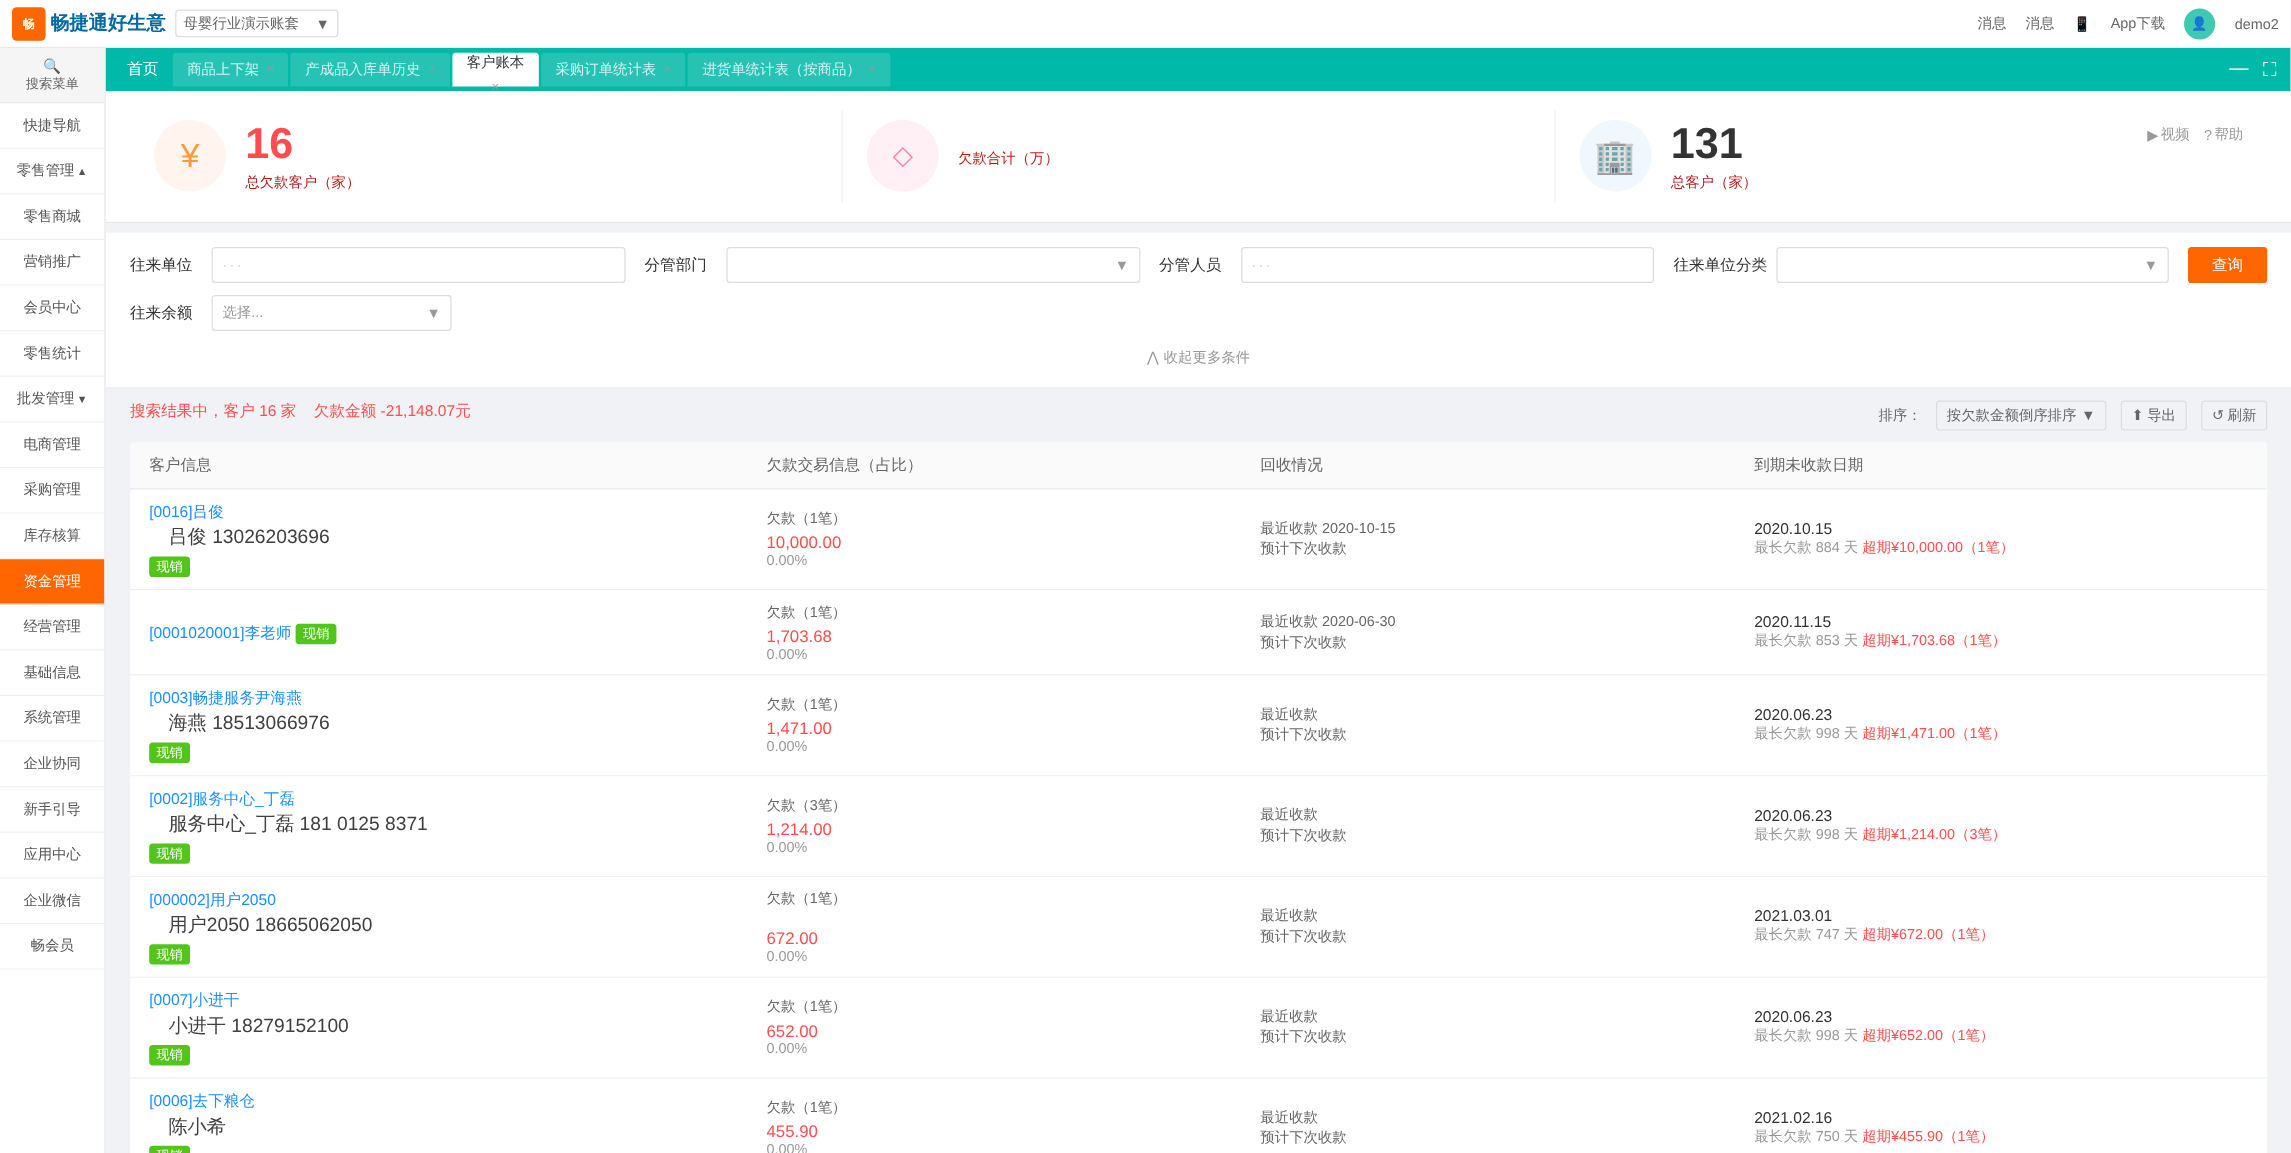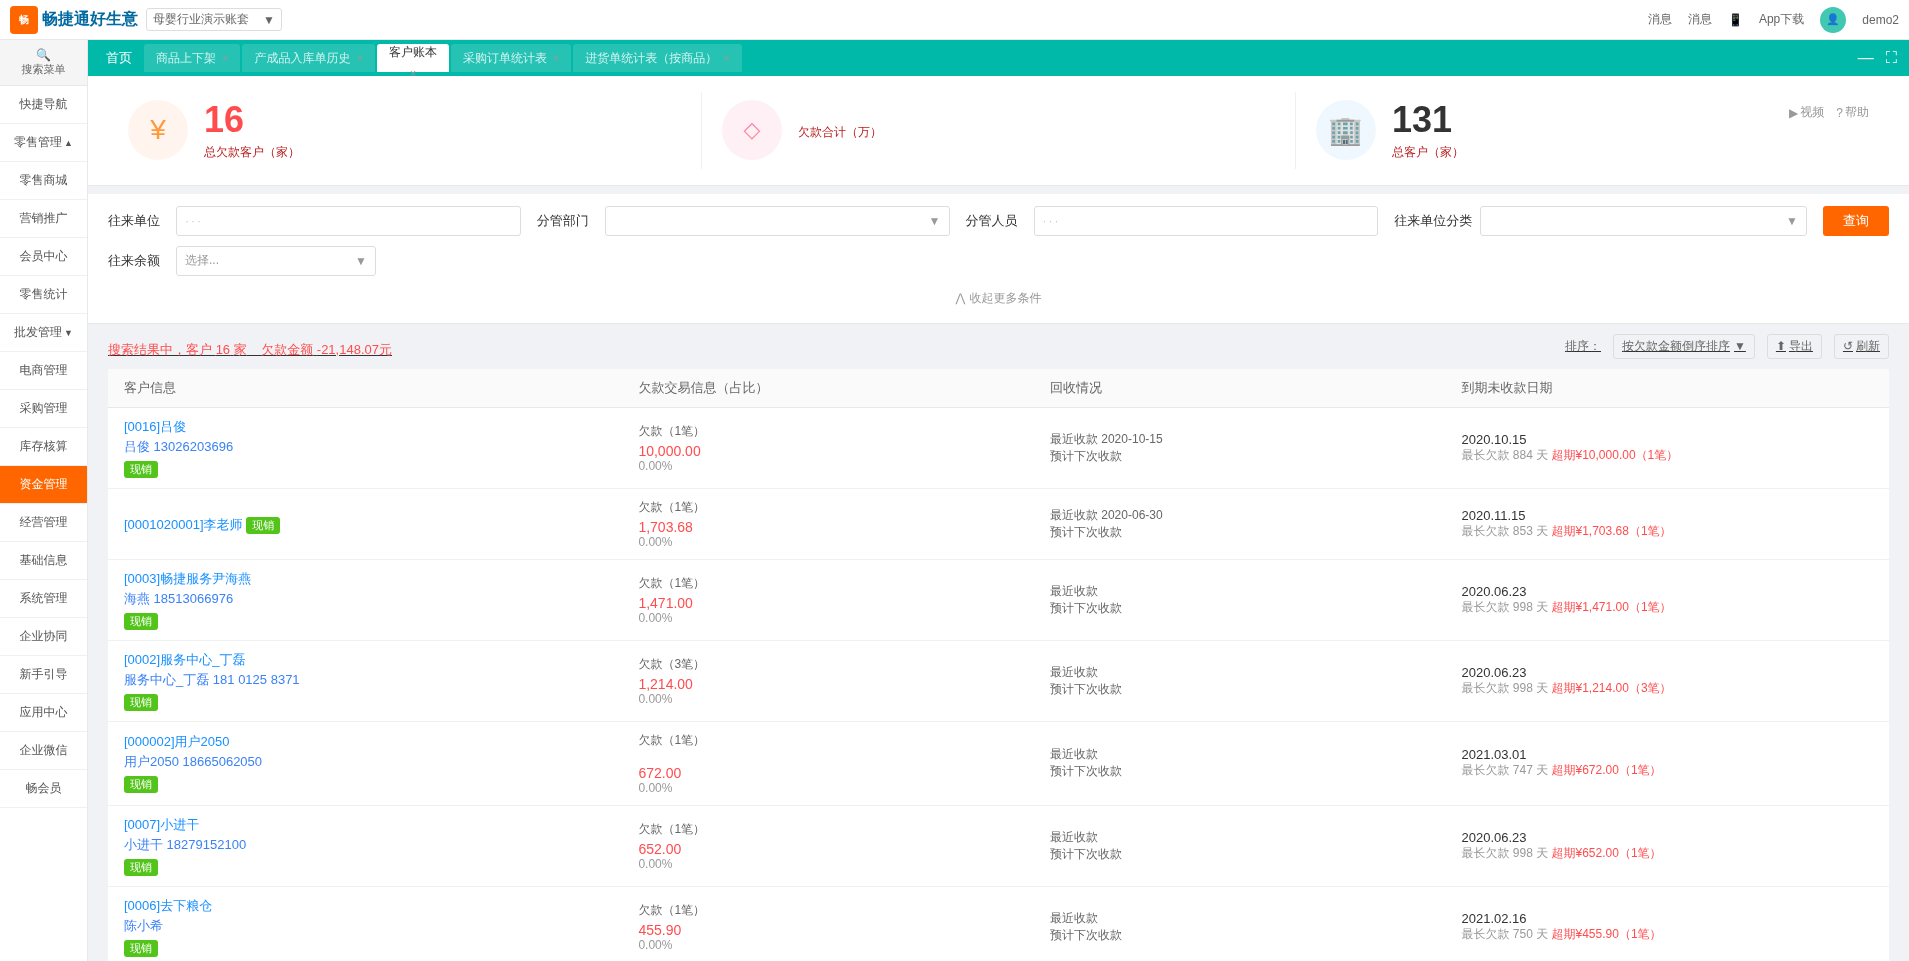--- a/index.html
+++ b/index.html
@@ -62,32 +62,32 @@
     .filter-item { display: flex; align-items: center; gap: 8px; flex: 1; }
     .filter-label { font-size: 13px; color: #333; white-space: nowrap; min-width: 60px; }
     .filter-input { flex: 1; height: 30px; border: 1px solid #ddd; border-radius: 3px; padding: 0 8px; font-size: 12px; display: flex; align-items: center; justify-content: space-between; color: #999; cursor: pointer; position: relative; }
     .filter-input .dots { color: #ccc; letter-spacing: 2px; }
     .filter-select { flex: 1; height: 30px; border: 1px solid #ddd; border-radius: 3px; padding: 0 8px; font-size: 12px; display: flex; align-items: center; justify-content: space-between; color: #999; cursor: pointer; }
     .search-btn { background: #ff6600; color: white; border: none; height: 30px; padding: 0 20px; border-radius: 3px; cursor: pointer; font-size: 13px; }
     .collapse-btn { text-align: center; color: #999; font-size: 12px; cursor: pointer; padding: 4px 0; display: flex; align-items: center; justify-content: center; gap: 4px; }
 
     
     .results-area { padding: 0 20px; }
-    .results-header { display: flex; align-items: flex-end; justify-content: space-between; padding: 10px 0; text-decoration: underline; }
+    .results-header { display: flex; align-items: flex-start; justify-content: space-between; padding: 10px 0; }
     .results-info { font-size: 13px; color: #555; }
     .results-info span { color: #ff4d4f; }
     .results-actions { display: flex; align-items: center; gap: 12px; font-size: 12px; color: #666; }
     .sort-select { border: 1px solid #ddd; border-radius: 3px; padding: 3px 8px; font-size: 12px; cursor: pointer; display: flex; align-items: center; gap: 4px; }
 
     
     .data-table { background: #fff; border-radius: 3px; overflow: hidden; }
     .table-header { display: grid; grid-template-columns: 2.5fr 2fr 2fr 2fr; background: #fafafa; border-bottom: 1px solid #e8e8e8; padding: 10px 16px; font-size: 13px; color: #666; font-weight: 500; }
     .table-row { display: grid; grid-template-columns: 2.5fr 2fr 2fr 2fr; padding: 10px 16px; border-bottom: 1px solid #f0f0f0; align-items: center; }
     .customer-name { color: #1890ff; font-size: 13px; cursor: pointer; text-decoration: none; }
-    .customer-phone { font-size: 13px; color: #3b82f6; margin: 2px 0; }
+    .customer-phone { font-size: 16px; color: #404040; margin: 2px 16px; }
     .customer-tag { display: inline-block; background: #52c41a; color: white; font-size: 11px; padding: 1px 6px; border-radius: 3px; margin-top: 3px; }
     .debt-amount { color: #ff4d4f; font-size: 14px; font-weight: 500; }
     .debt-count { font-size: 12px; color: #666; margin-bottom: 3px; }
     .debt-percent { font-size: 12px; color: #999; }
     .collection-info { font-size: 12px; color: #666; }
     .overdue-info { font-size: 12px; color: #999; }
     .overdue-link { color: #ff4d4f; cursor: pointer; }
     .action-btn { border: none; background: none; font-size: 12px; color: #666; cursor: pointer; display: flex; align-items: center; gap: 3px; padding: 3px 8px; border: 1px solid #ddd; border-radius: 3px; }
   </style>
 </head>

